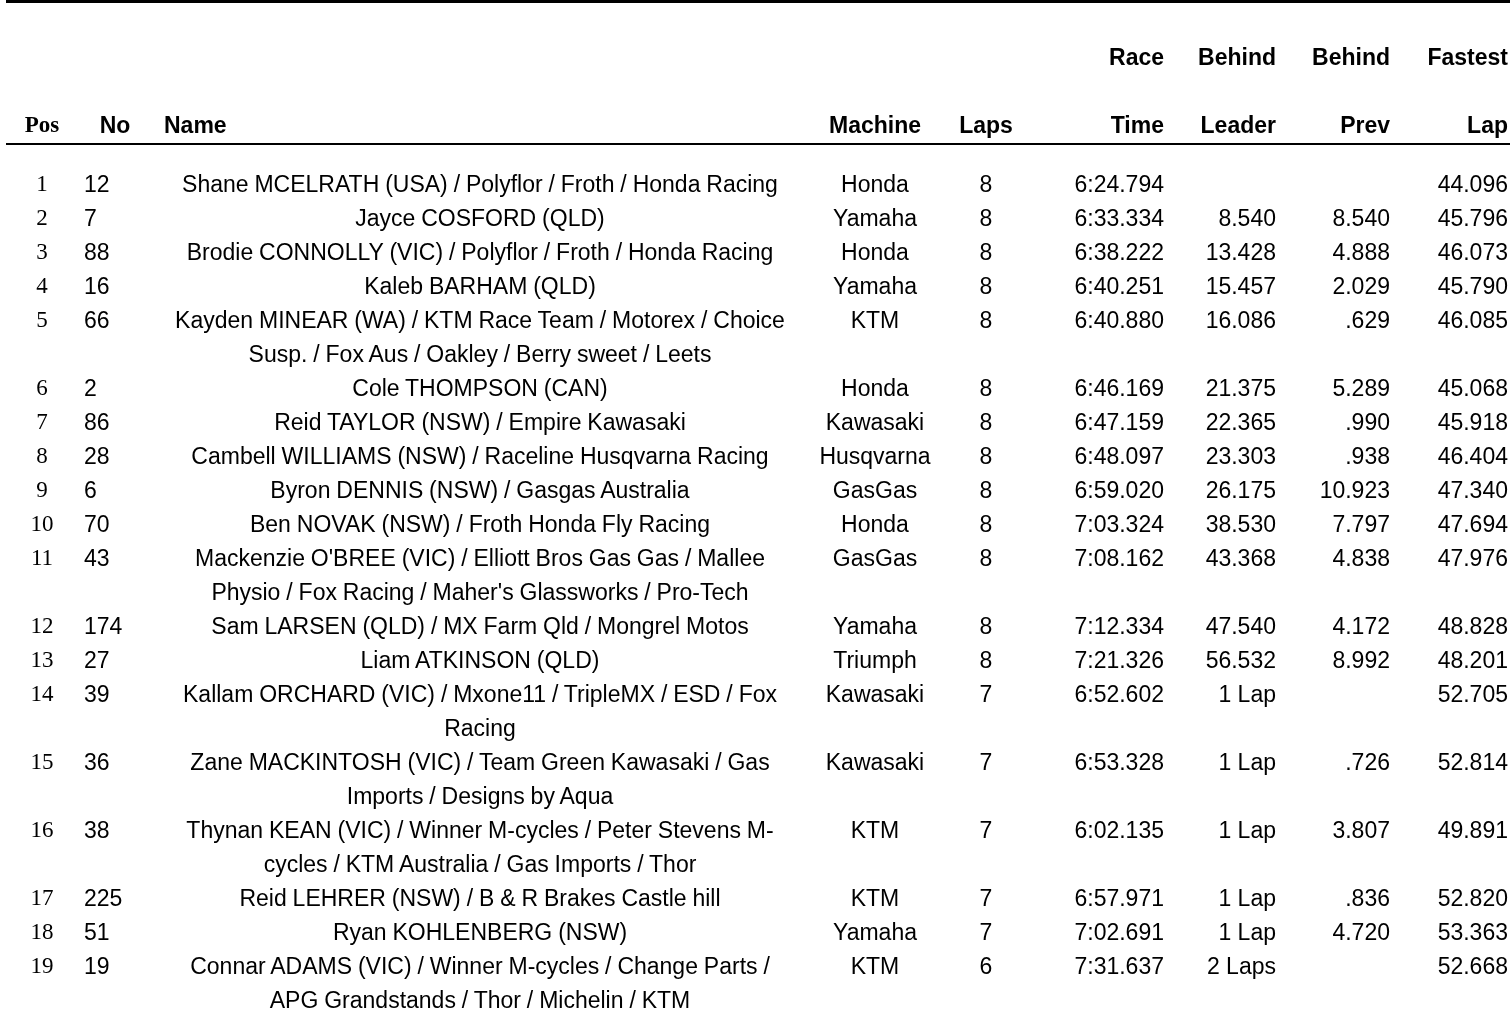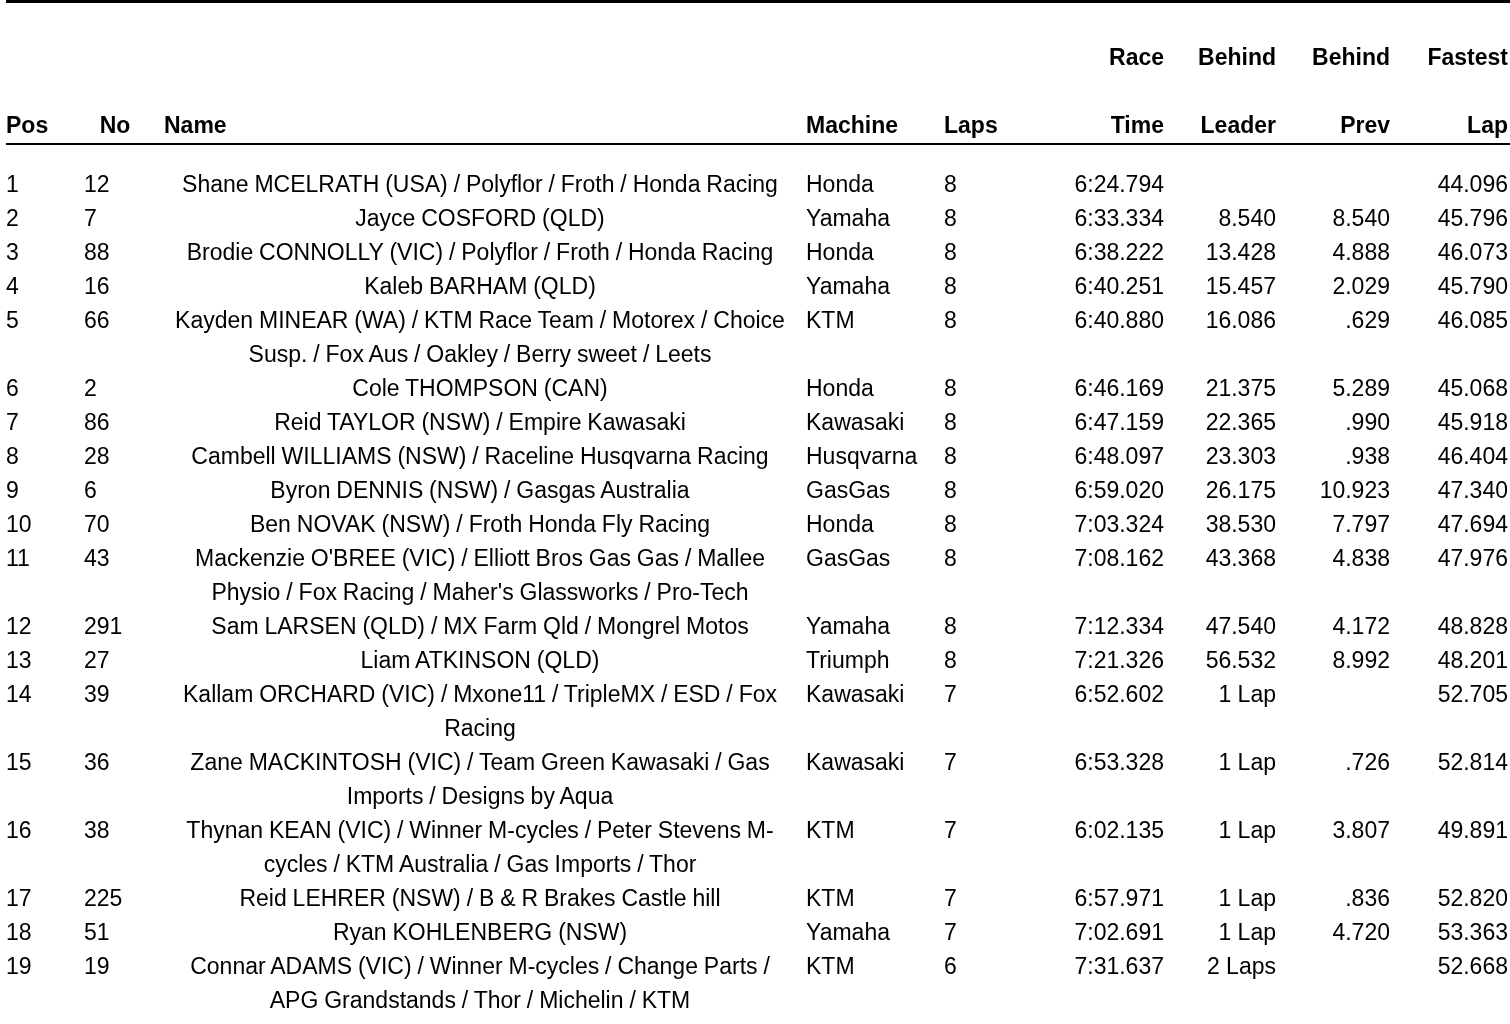--- a/index.html
+++ b/index.html
@@ -42,25 +42,25 @@
     line-height: 1.22;
     height: 64px;
   }
   th .hdr-stack {
     display: block;
     white-space: pre-line;
     margin-top: 40px;
   }
 
   
-  .c-pos   { width: 72px;  text-align: left; padding-right: 6px !important; }
+  .c-pos   { width: 72px;  text-align: center; padding-right: 6px !important; font-family: Liberation Serif, serif; }
   .c-no    { width: 62px;  padding-right: 10px !important; }
   .c-name  { width: 632px; text-align: left;  padding-left: 8px !important; }
-  .c-mach  { width: 138px; text-align: left;  padding-left: 10px !important; }
-  .c-laps  { width: 84px;  text-align: left; padding-right: 16px !important; }
+  .c-mach  { width: 138px; text-align: center;  padding-left: 10px !important; }
+  .c-laps  { width: 84px;  text-align: center; padding-right: 16px !important; }
   .c-time  { width: 120px; text-align: right; padding-right: 4px !important; }
   .c-bl    { width: 108px; text-align: right; padding-right: 6px !important; }
   .c-bp    { width: 108px; text-align: right; padding-right: 8px !important; }
   .c-fl    { width: 110px; text-align: right; padding-right: 8px !important; }
 
   
   tbody tr.spacer td { height: 22px; padding: 0; border: none; }
 
   
   tbody tr.data-row > td {
@@ -249,21 +249,21 @@
           <td class="c-name">Mackenzie O'BREE (VIC) / Elliott Bros Gas Gas / Mallee Physio / Fox Racing / Maher's Glassworks / Pro-Tech</td>
           <td class="c-mach">GasGas</td>
           <td class="c-laps">8</td>
           <td class="c-time">7:08.162</td>
           <td class="c-bl">43.368</td>
           <td class="c-bp">4.838</td>
           <td class="c-fl">47.976</td>
         </tr>
         <tr class="data-row">
           <td class="c-pos">12</td>
-          <td class="c-no">291</td>
+          <td class="c-no">174</td>
           <td class="c-name">Sam LARSEN (QLD) / MX Farm Qld / Mongrel Motos</td>
           <td class="c-mach">Yamaha</td>
           <td class="c-laps">8</td>
           <td class="c-time">7:12.334</td>
           <td class="c-bl">47.540</td>
           <td class="c-bp">4.172</td>
           <td class="c-fl">48.828</td>
         </tr>
         <tr class="data-row">
           <td class="c-pos">13</td>

